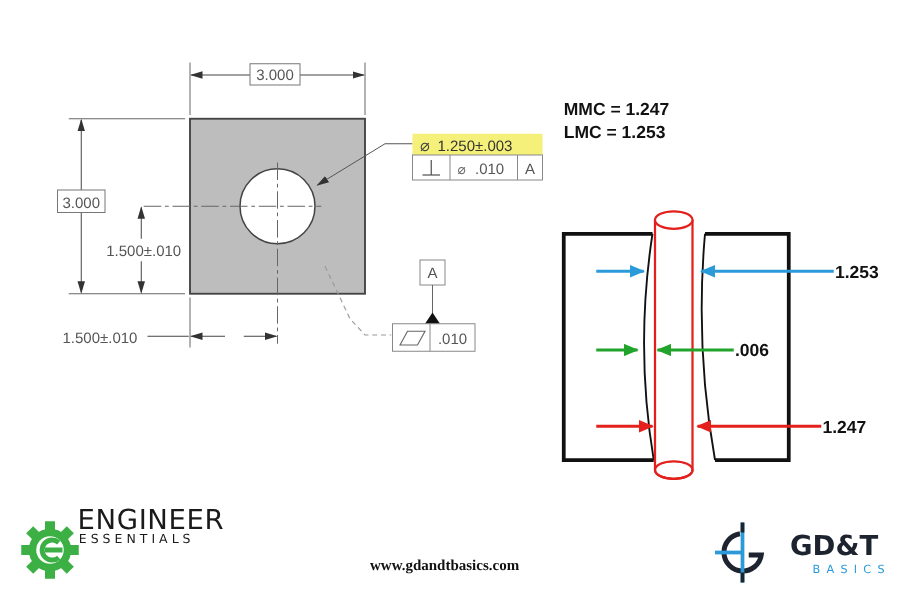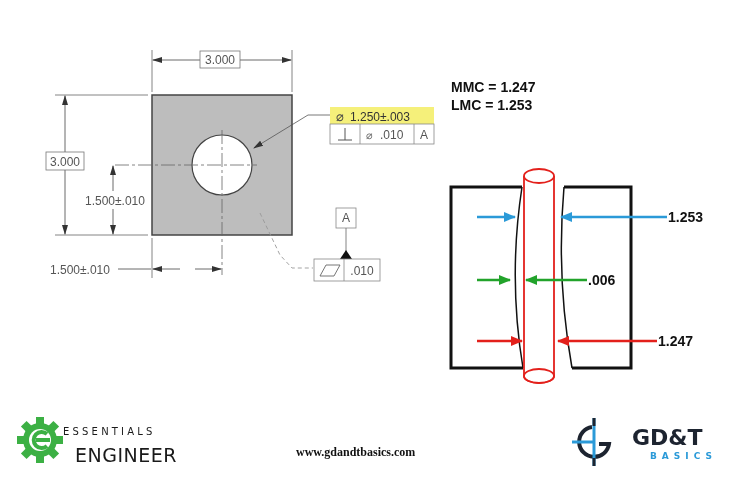--- a/index.html
+++ b/index.html
@@ -1,25 +1,25 @@
 <!DOCTYPE html>
 <html><head>
 <meta charset="utf-8">
 <style>
   html, body { margin:0; padding:0; background:#ffffff; }
   body { width:736px; height:480px; position:relative; overflow:hidden; font-family:"Liberation Sans", sans-serif; }
   svg { position:absolute; left:0; top:0; }
   .dimtxt { font-family:"Liberation Sans", sans-serif; font-size:12px; fill:#555; }
   .boldtxt { font-family:"Liberation Sans", sans-serif; font-size:14px; font-weight:bold; fill:#111; }
   .logo-text { position:absolute; font-family:"DejaVu Sans", sans-serif; }
-  .ee-title { left:62px; top:444px; font-size:19px; letter-spacing:0.5px; color:#1a1a1a;margin-left:13px; }
+  .ee-title { left:62px; top:404px; font-size:22px; letter-spacing:0.5px; color:#1a1a1a; }
   .ee-sub { left:63px; top:426px; font-size:10px; letter-spacing:3.2px; color:#1a1a1a;text-align:right; }
   .url { position:absolute; left:296px; top:445px; font-size:12px; font-weight:bold; color:#111; font-family:Liberation Serif, serif; }
   .gd-title { left:632px; top:425px; font-size:22px; font-weight:bold; color:#1d2430; }
-  .gd-sub { left:634px; top:451px; font-size:9px; font-weight:bold; letter-spacing:5px; color:#2b9ad8;padding-left:16px; }
+  .gd-sub { left:634px; top:451px; font-size:9px; font-weight:normal; letter-spacing:5px; color:#2b9ad8;padding-left:16px; }
 </style>
 </head>
 <body>
 
 <svg width="736" height="480" viewBox="0 0 736 480">
   <defs>
     <marker id="arr" markerWidth="10" markerHeight="8" refX="9" refY="4" orient="auto" markerUnits="userSpaceOnUse">
       <path d="M0,1 L10,4 L0,7 z" fill="#333"></path>
     </marker>
     <marker id="arrB" markerWidth="12" markerHeight="10" refX="11" refY="5" orient="auto" markerUnits="userSpaceOnUse">

